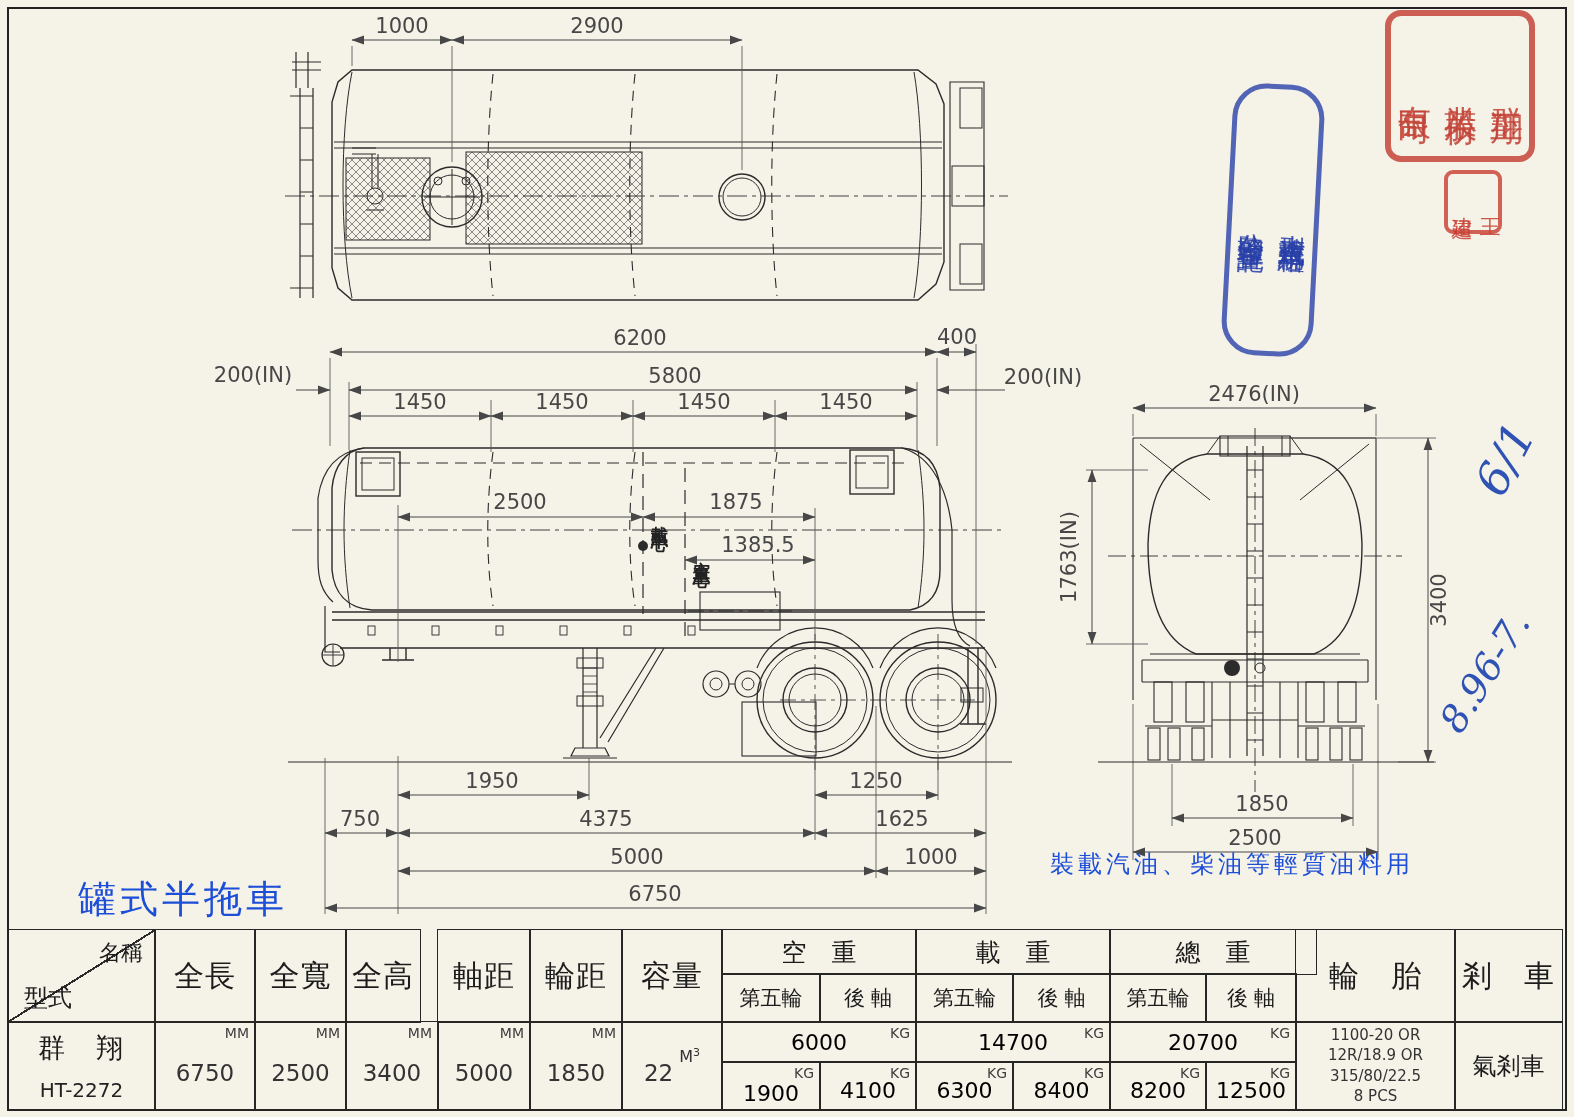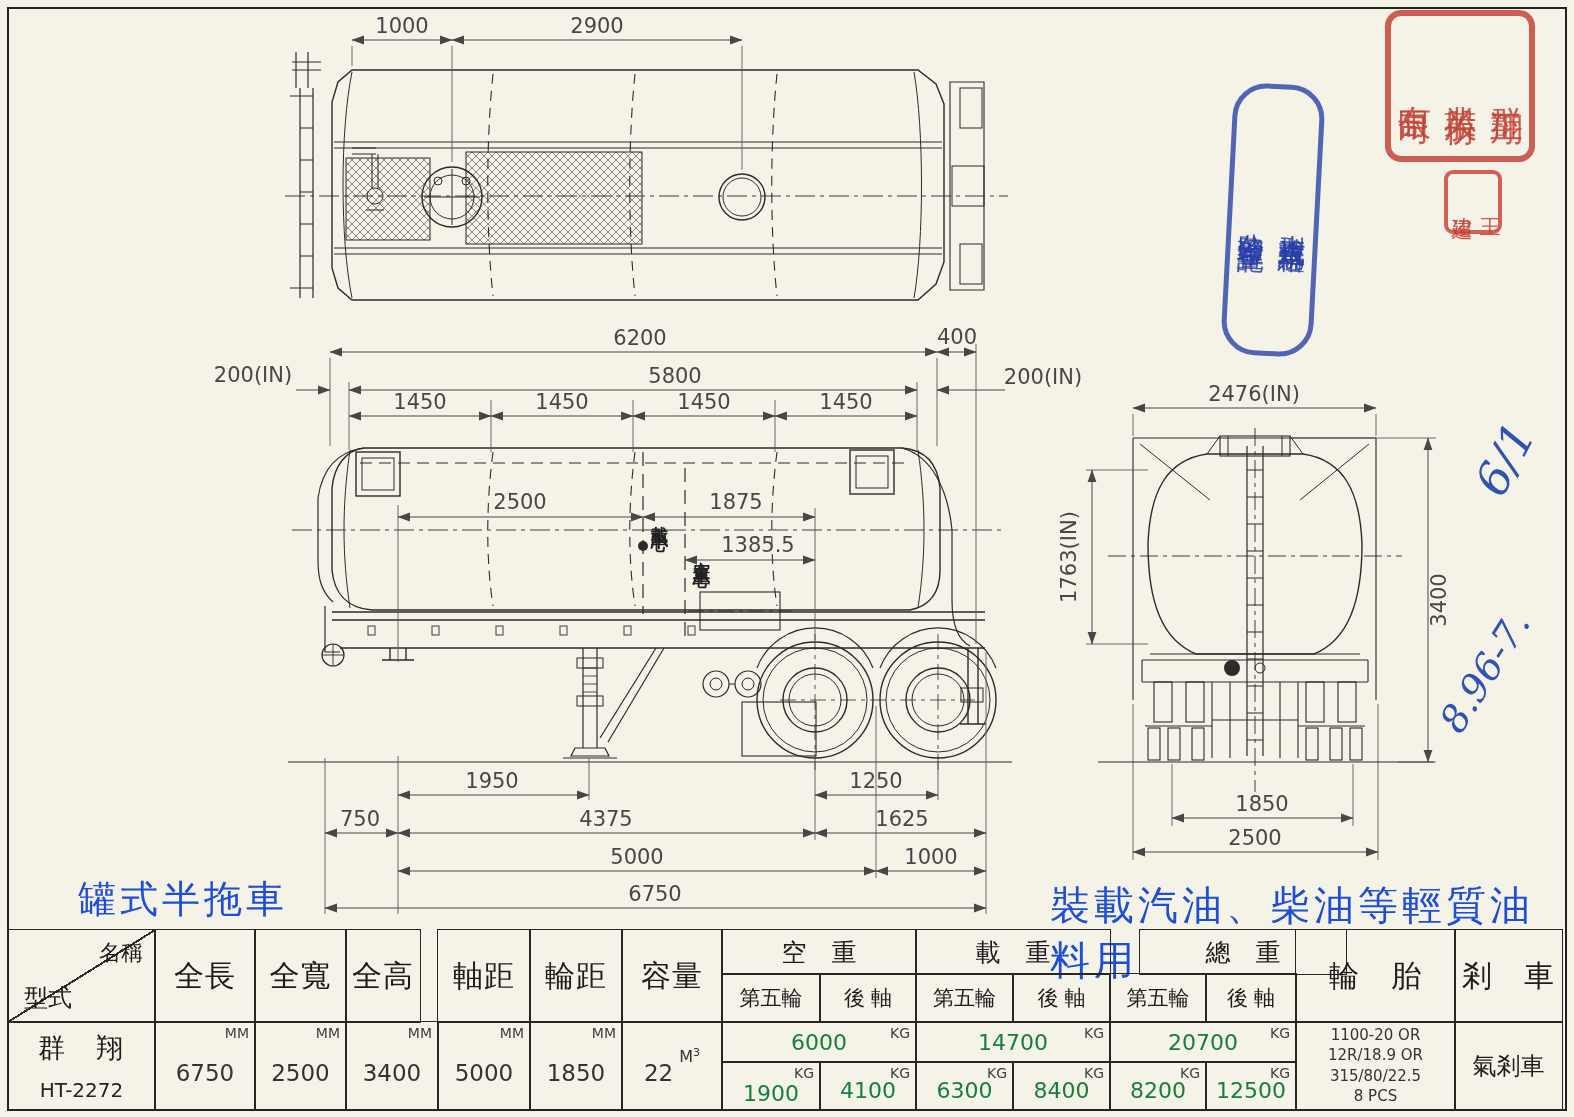--- a/index.html
+++ b/index.html
@@ -26,21 +26,21 @@
   .hand{position:absolute;color:#2f52b5;font-family:"DejaVu Serif",serif;font-style:italic;}
   
   .spec-table{position:absolute;left:8px;top:930px;width:1558px;height:179px;background:transparent;}
   .tc{position:absolute;outline:1.5px solid #262626;display:flex;align-items:center;justify-content:center;
       box-sizing:border-box;}
   .h30{font-size:30px;letter-spacing:1px;}
   .h26{font-size:25px;}
   .h22{font-size:21px;}
   .unit{position:absolute;top:3px;right:6px;font-size:14px;color:#3d3d3d;font-family:"DejaVu Sans",sans-serif;}
   .val{font-size:23px;color:#333;font-family:"DejaVu Sans",sans-serif;margin-top:14px;}
-  .wval{font-size:22px;color:#15803d;font-family:"DejaVu Sans",sans-serif;}
+  .wval{font-size:22px;color:#000000;font-family:"DejaVu Sans",sans-serif;}
   .corner-diag{background:linear-gradient(to bottom right, rgba(0,0,0,0) calc(50% - 1px),
      #2a2a2a calc(50% - 1px), #2a2a2a calc(50% + 1px), rgba(0,0,0,0) calc(50% + 1px));}
   .corner-top{position:absolute;top:8px;right:12px;font-size:22px;}
   .corner-bot{position:absolute;bottom:8px;left:16px;font-size:24px;}
   .model-cell{flex-direction:column;justify-content:center;gap:12px;}
   .model-name{font-size:27px;letter-spacing:2px;}
   .model-code{font-size:20px;font-family:"DejaVu Sans",sans-serif;color:#222;}
   .cap-m{font-size:16px;margin-left:6px;transform:translateY(-9px);font-family:"DejaVu Sans",sans-serif;color:#333;}
   .cap-m sup{font-size:11px;}
   .tire-cell{flex-direction:column;font-family:"DejaVu Sans",sans-serif;font-size:15px;color:#333;
@@ -295,21 +295,21 @@
     <text class="dt" x="1076" y="557" transform="rotate(-90 1076 557)">1763(IN)</text>
     <text class="dt" x="1446" y="600" transform="rotate(-90 1446 600)">3400</text>
     <text class="dt" x="1262" y="811">1850</text>
     <text class="dt" x="1255" y="845">2500</text>
   </svg>
 
   <div class="ov vlabel" style="left:648px;top:512px">載重中心</div>
   <div class="ov vlabel" style="left:690px;top:548px">空車重心</div>
 
   <div class="ov caption" style="left:78px;top:874px">罐式半拖車</div>
-  <div class="ov caption" style="left:1050px;top:878px;font-size:40px">裝載汽油、柴油等輕質油料用</div>
+  <div class="ov caption" style="left:1050px;top:848px;font-size:24px">裝載汽油、柴油等輕質油料用</div>
 
   <div class="ov seal seal-red" style="left:1385px;top:10px;width:138px;height:140px">
     <div class="col">群翔工</div>
     <div class="col">業股份</div>
     <div class="col">有限司</div>
   </div>
   <div class="ov seal seal-red-small" style="left:1444px;top:170px;width:50px;height:56px">
     <div class="col">王</div>
     <div class="col">建迢</div>
   </div>
@@ -330,21 +330,21 @@
 
     <div class="tc h30" style="left:147px;top:0;width:100px;height:92px">全長</div>
     <div class="tc h30" style="left:247px;top:0;width:91px;height:92px">全寬</div>
     <div class="tc h30" style="left:338px;top:0;width:74px;height:92px">全高</div>
     <div class="tc h30" style="left:430px;top:0;width:92px;height:92px">軸距</div>
     <div class="tc h30" style="left:522px;top:0;width:92px;height:92px">輪距</div>
     <div class="tc h30" style="left:614px;top:0;width:100px;height:92px">容量</div>
 
     <div class="tc h26" style="left:714px;top:0;width:194px;height:44px">空　重</div>
     <div class="tc h26" style="left:908px;top:0;width:194px;height:44px">載　重</div>
-    <div class="tc h26" style="left:1132px;top:0;width:206px;height:44px">總　重</div>
+    <div class="tc h26" style="left:1102px;top:0;width:206px;height:44px">總　重</div>
 
     <div class="tc h22" style="left:714px;top:44px;width:98px;height:48px">第五輪</div>
     <div class="tc h22" style="left:812px;top:44px;width:96px;height:48px">後 軸</div>
     <div class="tc h22" style="left:908px;top:44px;width:97px;height:48px">第五輪</div>
     <div class="tc h22" style="left:1005px;top:44px;width:97px;height:48px">後 軸</div>
     <div class="tc h22" style="left:1102px;top:44px;width:96px;height:48px">第五輪</div>
     <div class="tc h22" style="left:1198px;top:44px;width:90px;height:48px">後 軸</div>
 
     <div class="tc h30" style="left:1447px;top:0;width:107px;height:92px">剎　車</div>
     <div class="tc h30" style="left:1288px;top:0;width:159px;height:92px">輪　胎</div>

